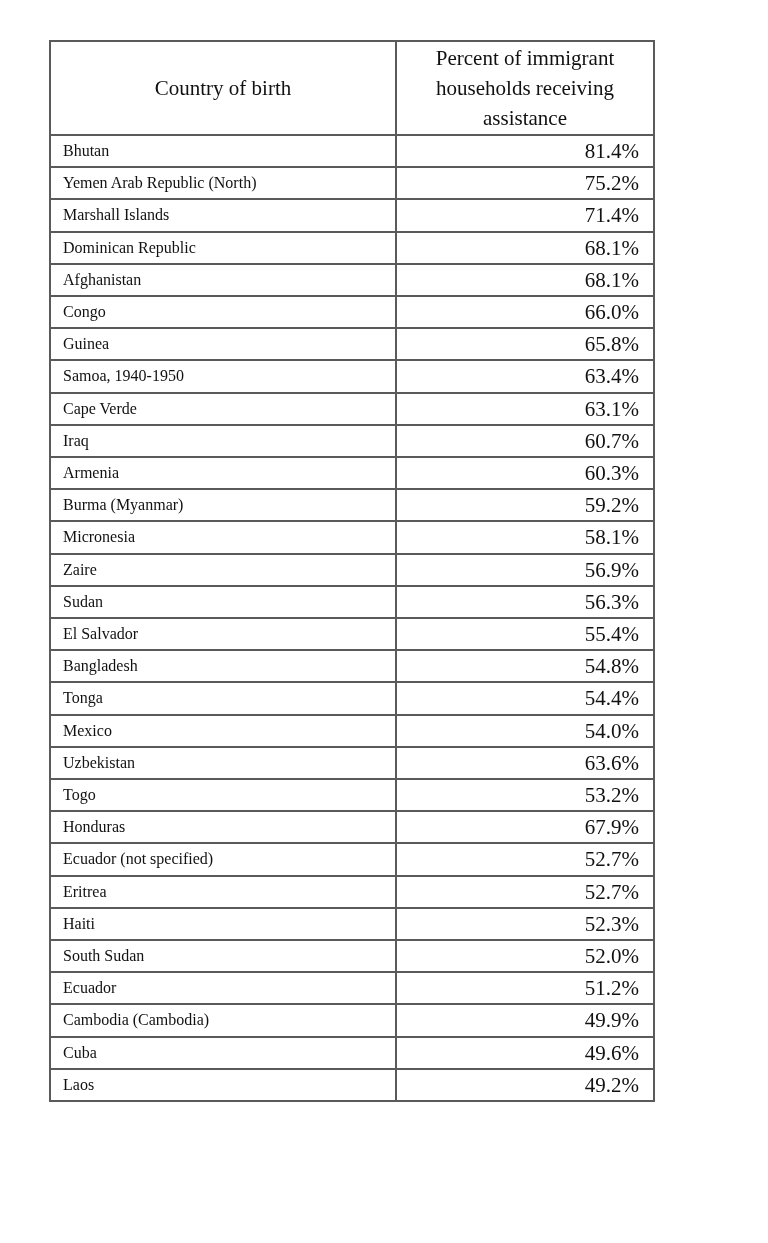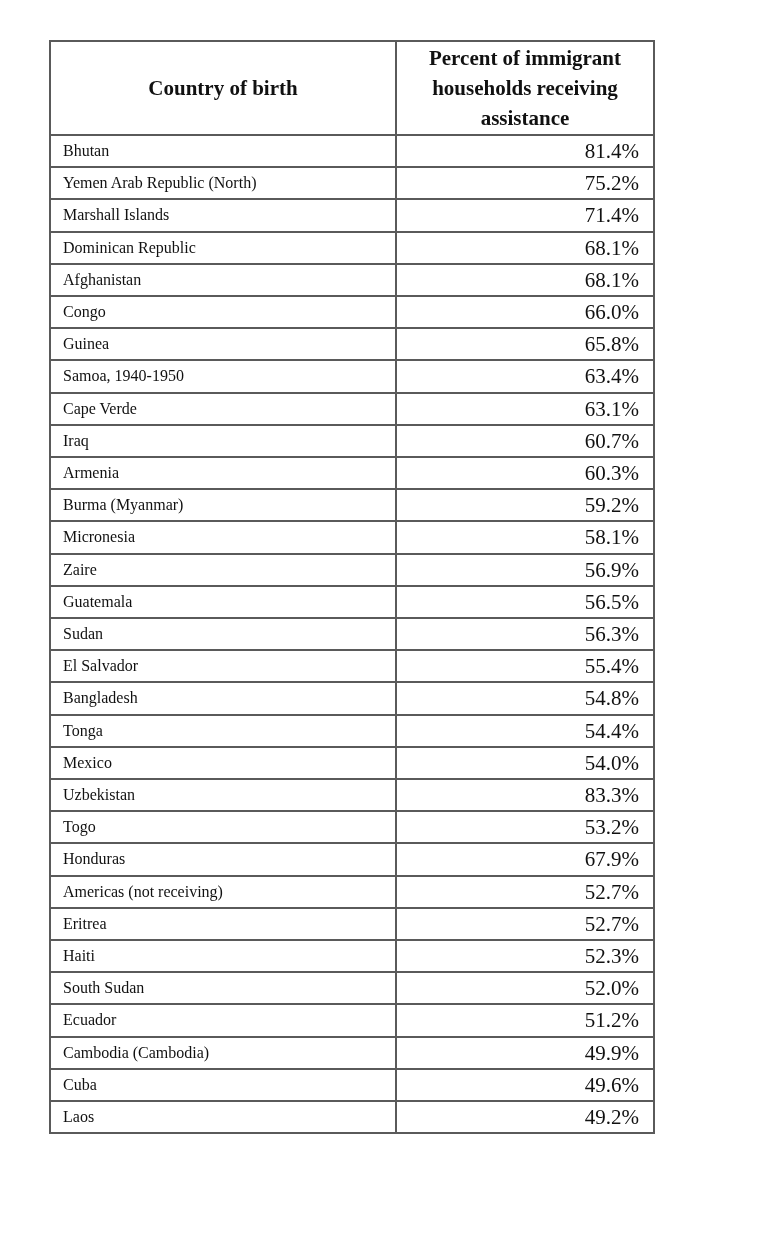--- a/index.html
+++ b/index.html
@@ -30,21 +30,21 @@
     overflow: hidden;
     white-space: nowrap;
   }
   .data-table {
     border: 2px solid #404040;
   }
   .col-country { width: 346px; }
   .col-percent { width: 258px; }
   th.header-cell {
     font-size: 21px;
-    font-weight: bold;
+    font-weight: normal;
     text-align: center;
     line-height: 30px;
     height: 92px;
     padding: 0 14px;
     white-space: normal;
   }
   td.country-cell {
     font-size: 16px;
     text-align: left;
     padding: 0 4px 0 12px;
@@ -138,24 +138,20 @@
   <tr>
     <td class="country-cell">Micronesia</td>
     <td class="percent-cell">58.1%</td>
   </tr>
 
   <tr>
     <td class="country-cell">Zaire</td>
     <td class="percent-cell">56.9%</td>
   </tr>
 
-  <tr>
-    <td class="country-cell">Guatemala</td>
-    <td class="percent-cell">56.5%</td>
-  </tr>
 
   <tr>
     <td class="country-cell">Sudan</td>
     <td class="percent-cell">56.3%</td>
   </tr>
 
   <tr>
     <td class="country-cell">El Salvador</td>
     <td class="percent-cell">55.4%</td>
   </tr>
@@ -170,35 +166,35 @@
     <td class="percent-cell">54.4%</td>
   </tr>
 
   <tr>
     <td class="country-cell">Mexico</td>
     <td class="percent-cell">54.0%</td>
   </tr>
 
   <tr>
     <td class="country-cell">Uzbekistan</td>
-    <td class="percent-cell">83.3%</td>
+    <td class="percent-cell">63.6%</td>
   </tr>
 
   <tr>
     <td class="country-cell">Togo</td>
     <td class="percent-cell">53.2%</td>
   </tr>
 
   <tr>
     <td class="country-cell">Honduras</td>
     <td class="percent-cell">67.9%</td>
   </tr>
 
   <tr>
-    <td class="country-cell">Americas (not receiving)</td>
+    <td class="country-cell">Ecuador (not specified)</td>
     <td class="percent-cell">52.7%</td>
   </tr>
 
   <tr>
     <td class="country-cell">Eritrea</td>
     <td class="percent-cell">52.7%</td>
   </tr>
 
   <tr>
     <td class="country-cell">Haiti</td>

